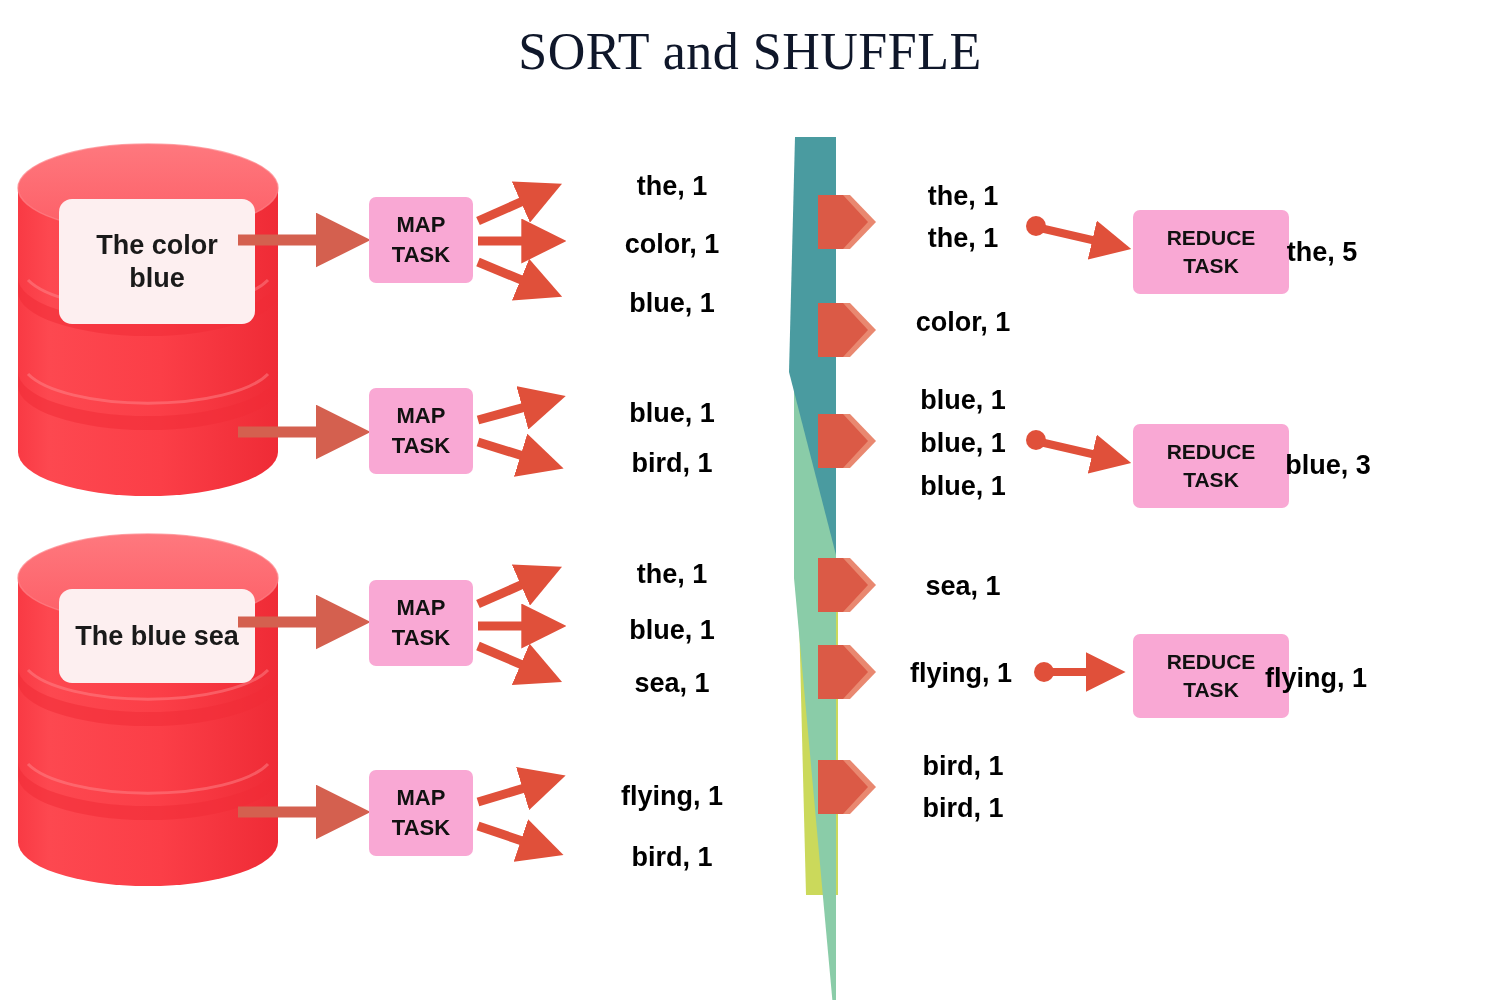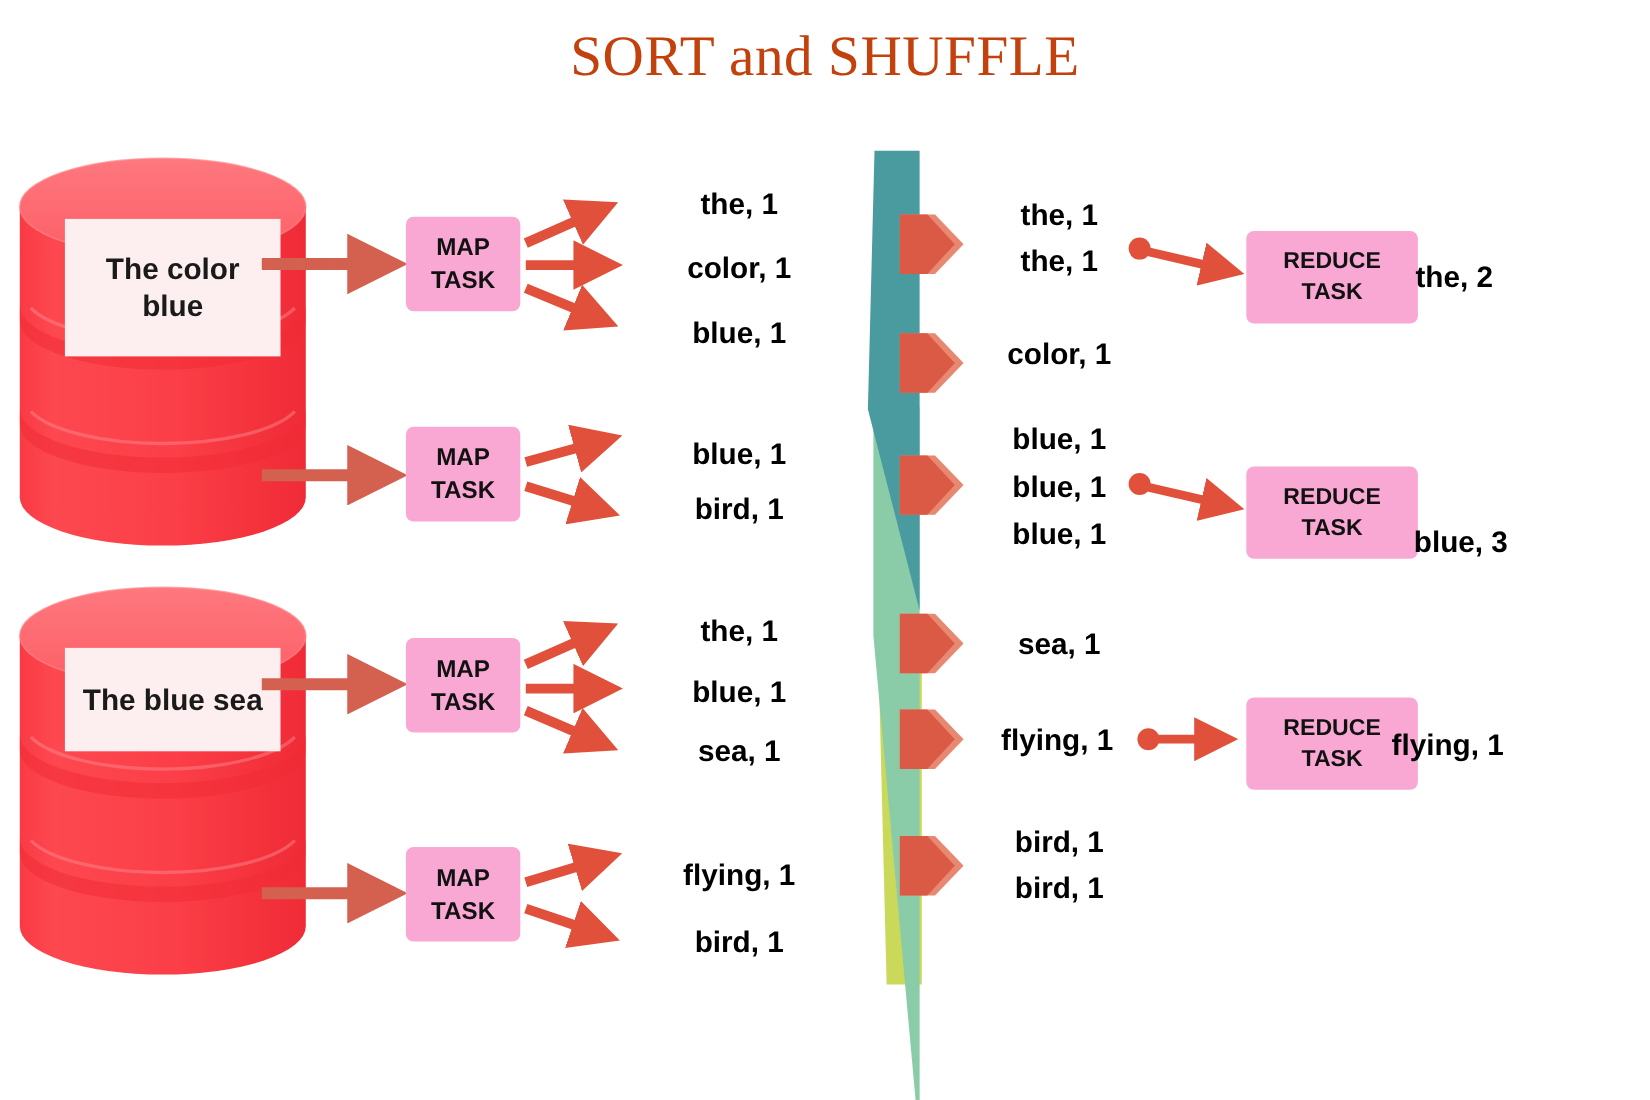--- a/index.html
+++ b/index.html
@@ -21,21 +21,21 @@
   
   #title {
     position: absolute;
     left: 0;
     top: 22px;
     width: 1500px;
     text-align: center;
     font-family: "Liberation Serif", serif;
     font-size: 52px;
     font-weight: 400;
-    color: #c2410c;
+    color: #0f172a;
     letter-spacing: 0.5px;
   }
 
   
   .db {
     position: absolute;
     width: 268px;
   }
   .db-svg { position: absolute; left: 0; top: 0; }
   .db-label {
@@ -44,20 +44,21 @@
     color: #1a1a1a;
     font-size: 27px;
     font-weight: bold;
     display: flex;
     align-items: center;
     justify-content: center;
     text-align: center;
     line-height: 1.22;
     box-sizing: border-box;
     padding: 4px 6px;
+    border-radius: 13px;
   }
 
   
   .task-box {
     position: absolute;
     background: #f9a8d4;
     border-radius: 7px;
     color: #111111;
     font-size: 22px;
     font-weight: bold;
@@ -283,17 +284,17 @@
   <div class="kv" style="left:963px; top:238px;">the, 1</div>
   <div class="kv" style="left:963px; top:322px;">color, 1</div>
   <div class="kv" style="left:963px; top:400px;">blue, 1</div>
   <div class="kv" style="left:963px; top:443px;">blue, 1</div>
   <div class="kv" style="left:963px; top:486px;">blue, 1</div>
   <div class="kv" style="left:963px; top:586px;">sea, 1</div>
   <div class="kv" style="left:961px; top:673px;">flying, 1</div>
   <div class="kv" style="left:963px; top:766px;">bird, 1</div>
   <div class="kv" style="left:963px; top:808px;">bird, 1</div>
 
-  <div class="kv" style="left:1322px; top:252px;">the, 2</div>
-  <div class="kv" style="left:1328px; top:465px;margin-top:28px;">blue, 3</div>
+  <div class="kv" style="left:1322px; top:252px;">the, 5</div>
+  <div class="kv" style="left:1328px; top:465px;">blue, 3</div>
   <div class="kv" style="left:1316px; top:678px;">flying, 1</div>
 
 </div>
 
 </body></html>

